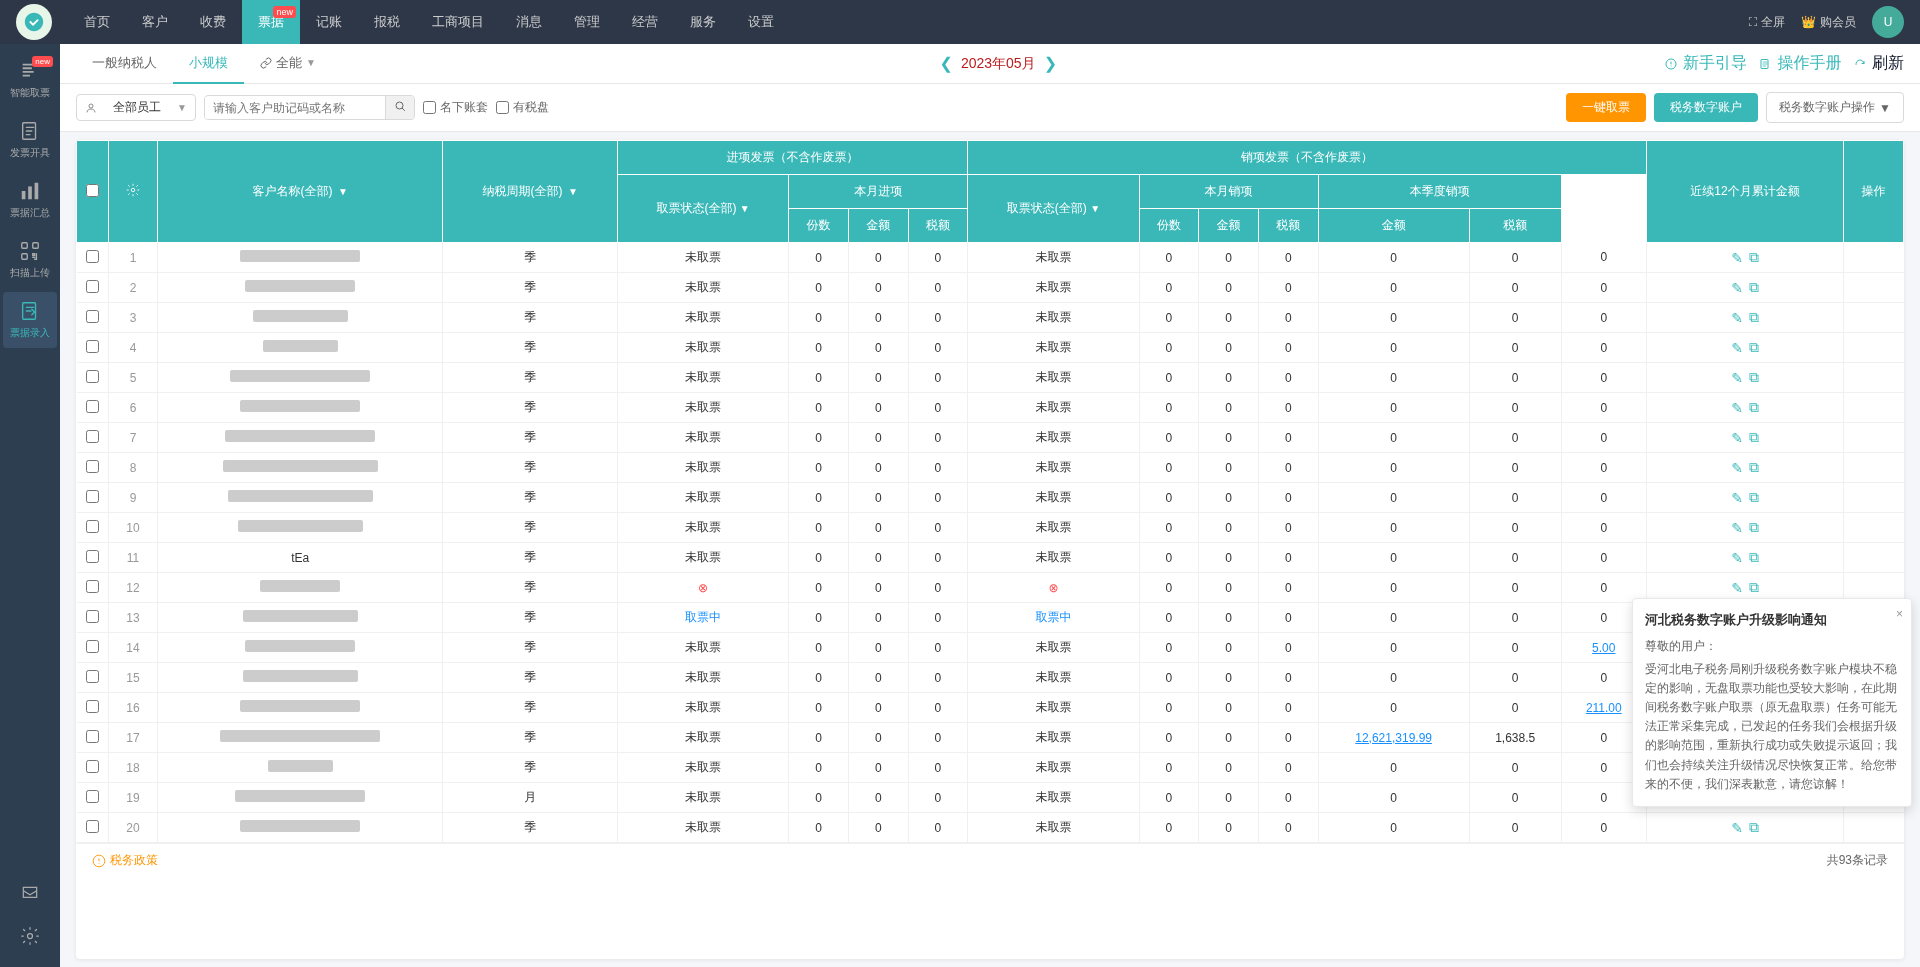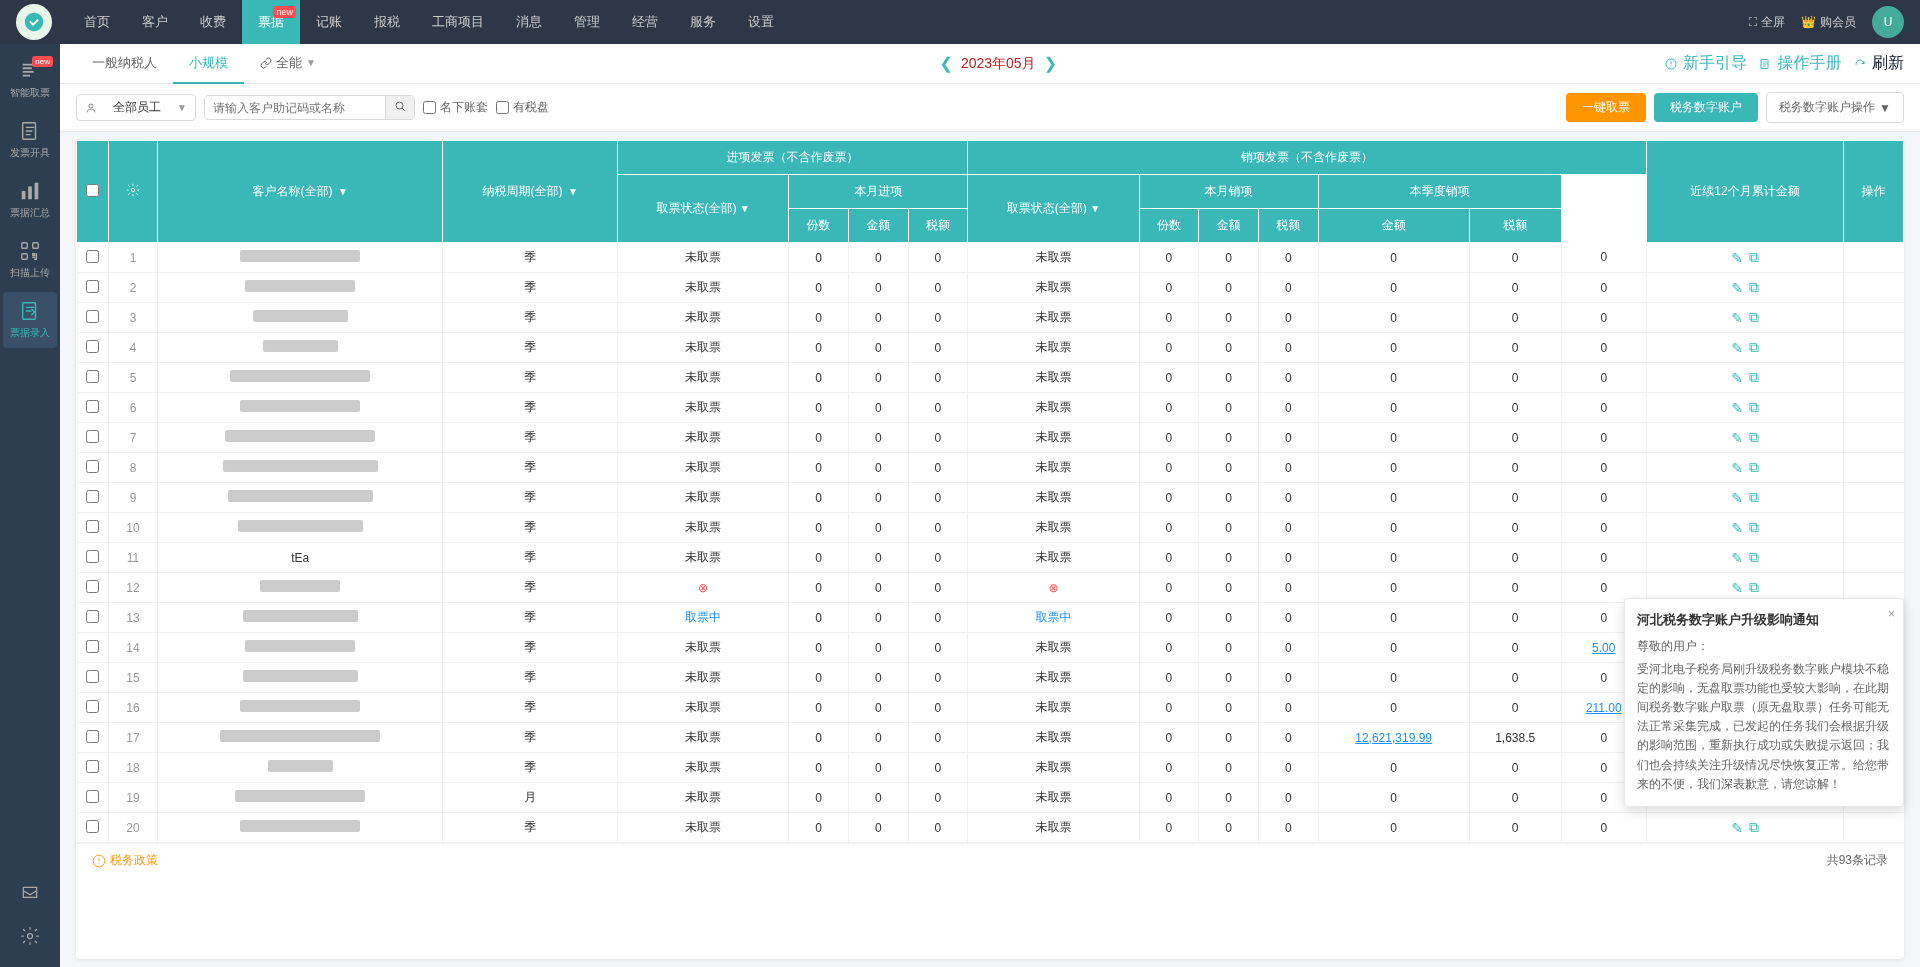--- a/index.html
+++ b/index.html
@@ -65,21 +65,21 @@
     .status-error { color: #ff4d4f; }
     .status-processing { color: #1890ff; }
     .action-btns { display: flex; align-items: center; gap: 6px; justify-content: center; }
     .action-btn { cursor: pointer; color: #3ab8b8; font-size: 14px; }
     .checkbox-cell { width: 32px; }
     .row-num { color: #999; }
     .highlight-value { color: #1890ff; text-decoration: underline; cursor: pointer; }
     .tax-policy { color: #ff9500; display: flex; align-items: center; gap: 4px; cursor: pointer; font-size: 12px; }
 
     
-    .notification-popup { position: fixed; right: 16px; bottom: 160px; width: 280px; background: #fff; border: 1px solid #e8e8e8; border-radius: 4px; box-shadow: 0 4px 12px rgba(0,0,0,0.15); padding: 12px; font-size: 12px; color: #333; z-index: 100; }
+    .notification-popup { position: fixed; right: 8px; bottom: 160px; width: 280px; background: #fff; border: 1px solid #e8e8e8; border-radius: 4px; box-shadow: 0 4px 12px rgba(0,0,0,0.15); padding: 12px; font-size: 12px; color: #333; z-index: 100; }
     .notification-popup .popup-title { font-weight: bold; margin-bottom: 8px; color: #333; font-size: 13px; }
     .notification-popup .popup-body { line-height: 1.6; color: #666; }
     .notification-popup .close-btn { position: absolute; top: 8px; right: 8px; cursor: pointer; color: #999; }
 
     
     .sidebar-bottom { margin-top: auto; padding-bottom: 12px; display: flex; flex-direction: column; align-items: center; gap: 4px; }
   </style>
 </head>
 <body>
 

